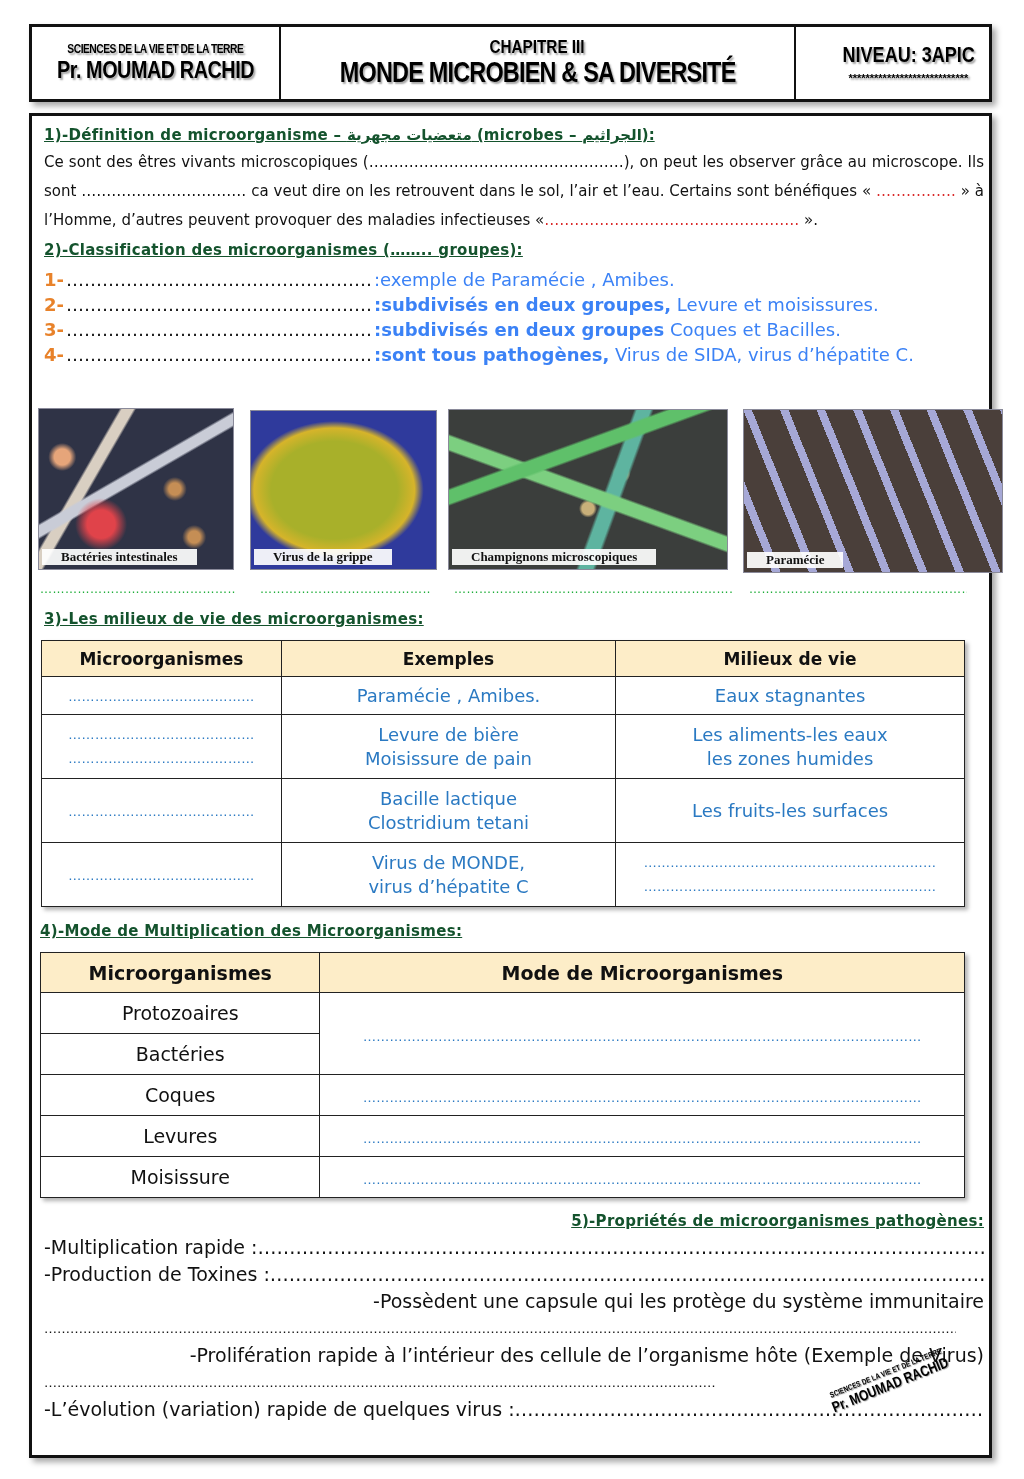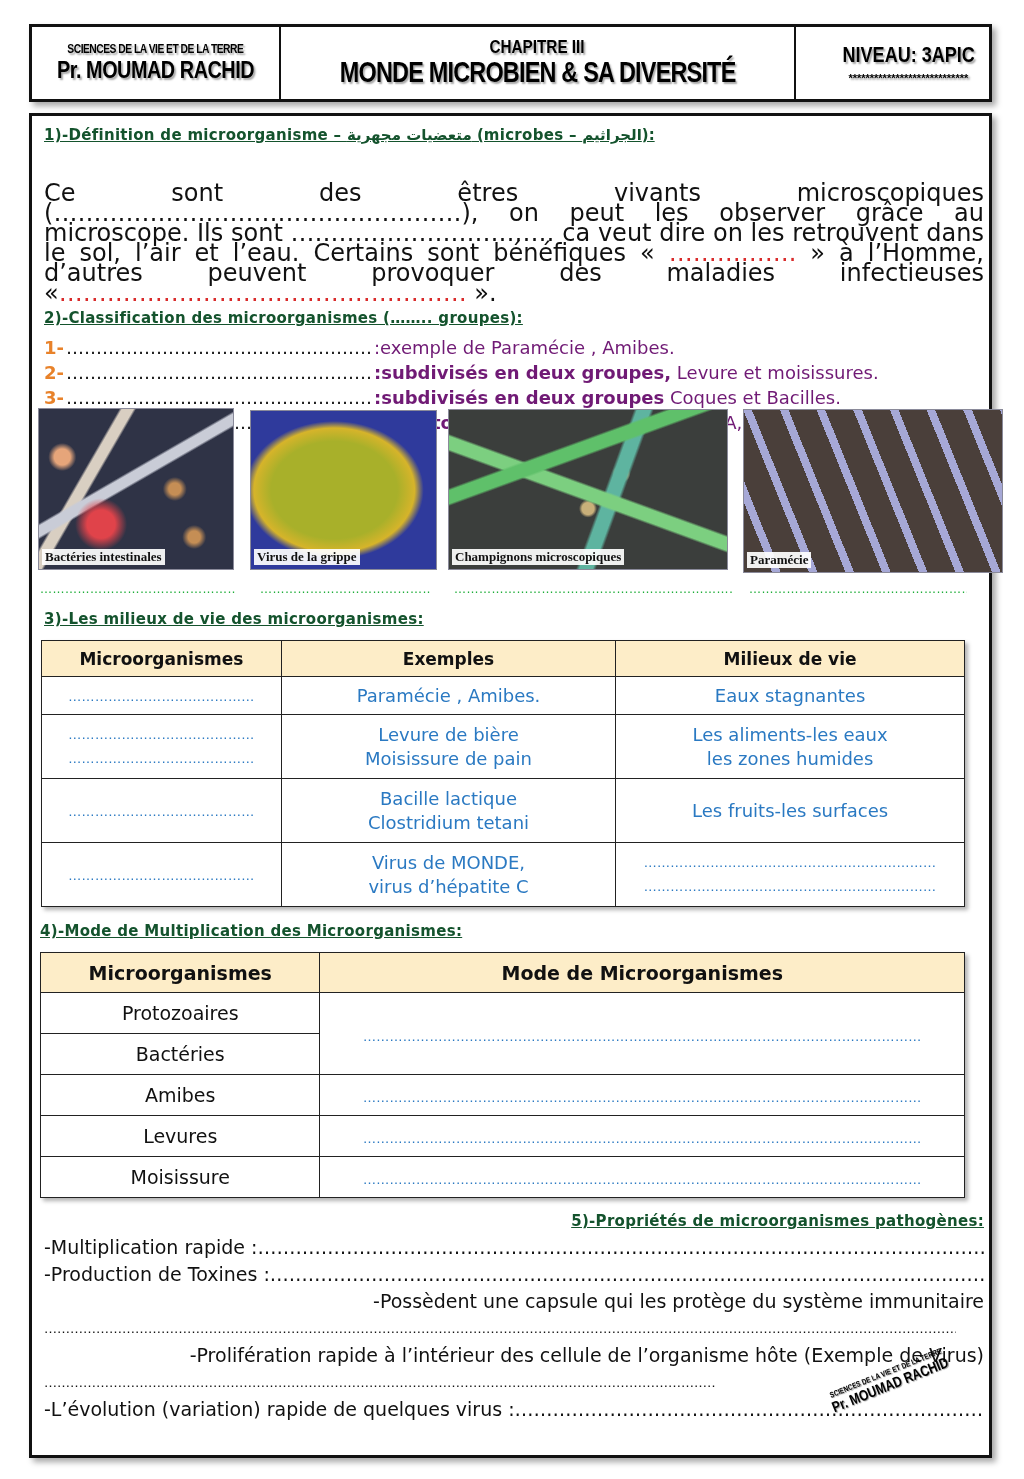--- a/index.html
+++ b/index.html
@@ -29,36 +29,36 @@
   
   .frame {
     position: absolute; left: 29px; top: 113px; width: 963px; height: 1345px;
     border: 3px solid #111; box-shadow: 4px 4px 6px rgba(0,0,0,0.35); background: #fff;
   }
   .content { position: absolute; left: 12px; top: 6px; width: 940px; }
 
   .sec-title { color: #14532d; font-weight: bold; text-decoration: underline; font-size: 15px;
     font-family: "DejaVu Sans", sans-serif; letter-spacing: 0.3px; line-height: 26px; white-space: nowrap; }
 
-  .para { font-size: 24px; line-height: 20px; text-align: justify; text-align-last: left; color: #111; margin-top: 35px; }
+  .para { font-size: 15px; line-height: 29px; text-align: justify; text-align-last: left; color: #111; }
   .dots { color: #111; }
   .red-dots { color: #d92a2a; }
 
   .class-list { margin-top: 4px; }
   .class-row { display: flex; font-size: 18px; line-height: 25px; white-space: nowrap; }
   .class-row .num { color: #e8822a; font-weight: bold; width: 22px; }
   .class-row .blank { width: 308px; overflow: hidden; letter-spacing: 0px; color: #111; }
-  .class-row .txt { color: #701a75; text-align: right; }
+  .class-row .txt { color: #3b82f6; text-align: right; }
   .class-row b { font-weight: bold; }
 
   
   .img-row { position: absolute; left: 6px; top: 292px; width: 940px; height: 175px; }
   .photo { position: absolute; border: 1px solid #8a8a9a; overflow: hidden; }
   .photo .cap { position: absolute; left: 3px; bottom: 4px; font-family: "Liberation Serif", serif; font-weight: bold;
-    font-size: 13px; color: #111; background: rgba(255,255,255,0.92); padding: 0 3px; white-space: nowrap; }
+    font-size: 13px; color: #111; background: rgba(255,255,255,0.92); padding: 0 19px; white-space: nowrap; }
   .p1 { left: 0; top: 0; width: 196px; height: 162px;
     background:
       radial-gradient(circle at 32% 72%, #e0434a 0 14px, transparent 26px),
       linear-gradient(150deg, transparent 42%, #c9ccd7 43% 47%, transparent 48%),
       linear-gradient(120deg, transparent 28%, #d9cfc2 29% 33%, transparent 34%),
       radial-gradient(circle at 12% 30%, #e6a57a 0 8px, transparent 14px),
       radial-gradient(circle at 70% 50%, #c58e55 0 6px, transparent 12px),
       radial-gradient(circle at 80% 80%, #c58e55 0 6px, transparent 12px),
       #2f3346; }
   .p2 { left: 212px; top: 2px; width: 187px; height: 160px;
@@ -243,21 +243,21 @@
       <th>Mode de Microorganismes</th>
     </tr>
     <tr>
       <td>Protozoaires</td>
       <td rowspan="2"><span class="bdots">………………………………………………………………………………………………………………</span></td>
     </tr>
     <tr>
       <td>Bactéries</td>
     </tr>
     <tr>
-      <td>Amibes</td>
+      <td>Coques</td>
       <td><span class="bdots">………………………………………………………………………………………………………………</span></td>
     </tr>
     <tr>
       <td>Levures</td>
       <td><span class="bdots">………………………………………………………………………………………………………………</span></td>
     </tr>
     <tr>
       <td>Moisissure</td>
       <td><span class="bdots">………………………………………………………………………………………………………………</span></td>
     </tr>

